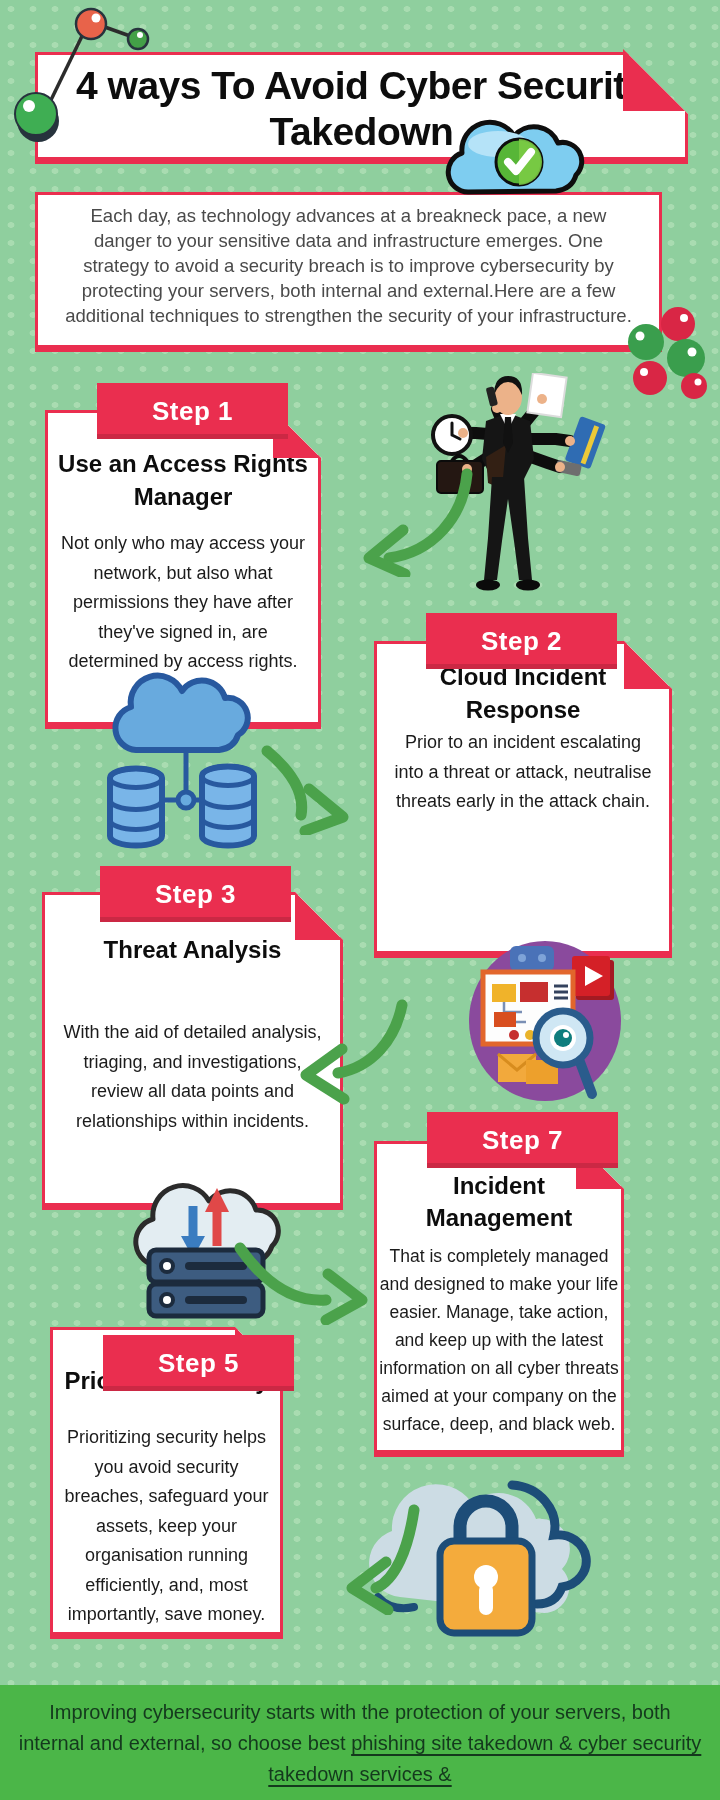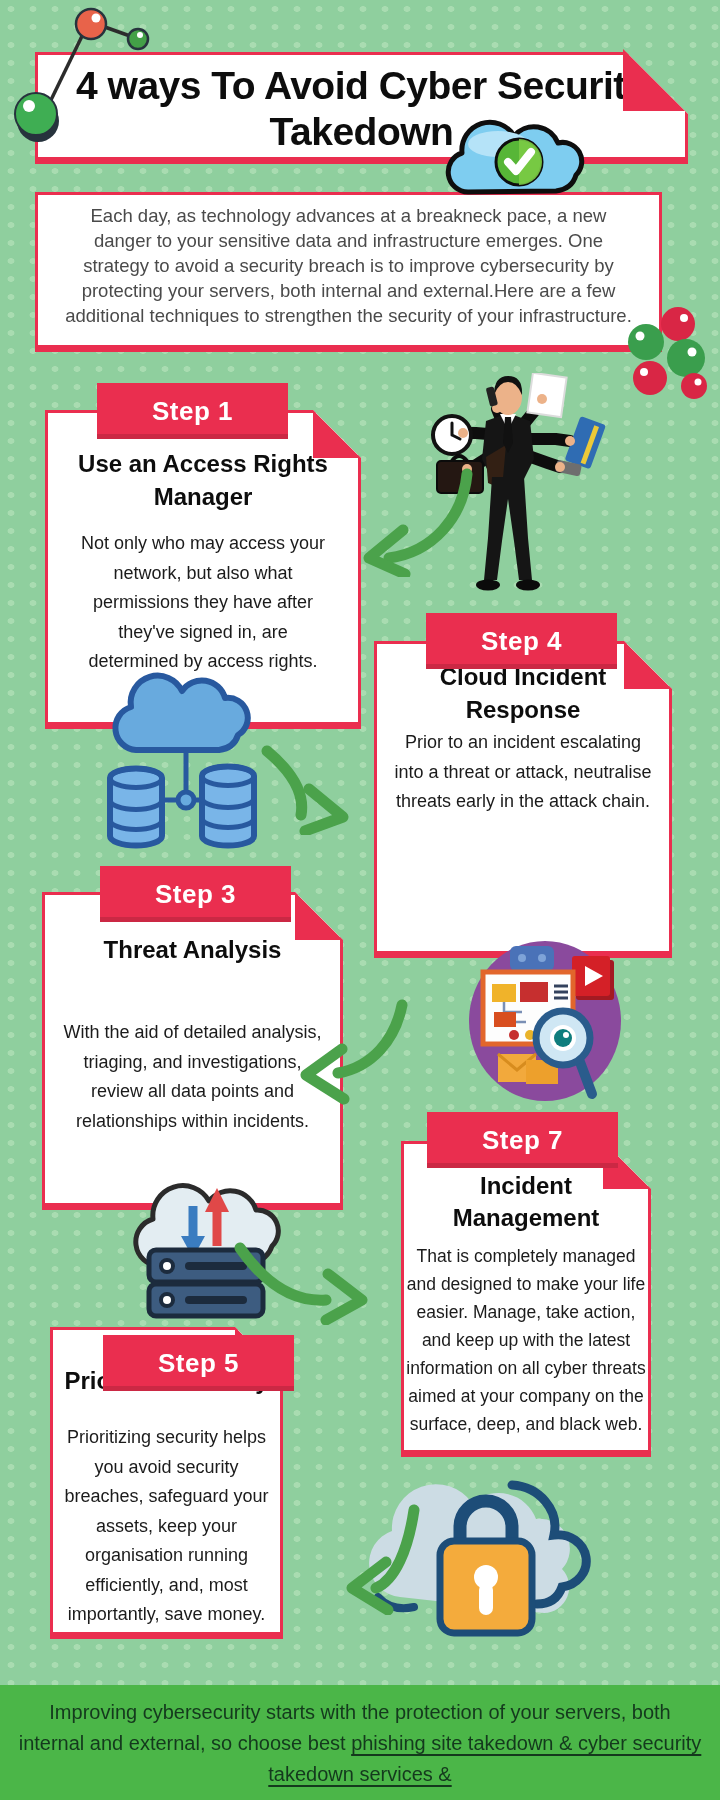--- a/index.html
+++ b/index.html
@@ -105,21 +105,21 @@
     <circle cx="30" cy="36" r="18" fill="#3a9e4d"></circle>
       <circle cx="24" cy="30" r="4.5" fill="#fff"></circle>
     <circle cx="70" cy="52" r="19" fill="#3a9e4d"></circle>
       <circle cx="76" cy="46" r="4.5" fill="#fff"></circle>
     <circle cx="34" cy="72" r="17" fill="#d92645"></circle>
       <circle cx="28" cy="66" r="4" fill="#fff"></circle>
     <circle cx="78" cy="80" r="13" fill="#d92645"></circle>
       <circle cx="82" cy="76" r="3.5" fill="#fff"></circle>
   </svg>
 
-  <section class="card cut" style="left:45px;top:410px;width:316px;height:319px;">
+  <section class="card cut" style="left:45px;top:410px;width:276px;height:319px;">
     <div class="flap"></div>
     <h2 class="step-title" style="margin-top:34px;max-width:270px;">Use an Access Rights Manager</h2>
     <p class="step-body" style="margin-top:16px;max-width:252px;">Not only who may access your network, but also what permissions they have after they've signed in, are determined by access rights.</p>
   </section>
   <div class="badge" style="left:97px;top:383px;">
     <span>Step 1</span>
   </div>
 
   <svg class="illu" style="left:430px;top:373px;width:185px;height:232px;" viewBox="0 0 185 232">
     <g stroke="#0d0d0d" stroke-width="12" stroke-linecap="round" fill="none">
@@ -160,21 +160,21 @@
     <path d="M112,12 C108,55 78,90 34,96" fill="none" stroke="#4ba24b" stroke-width="11" stroke-linecap="round"></path>
     <polyline points="48,68 14,96 50,112" fill="none" stroke="#4ba24b" stroke-width="11" stroke-linecap="round" stroke-linejoin="round"></polyline>
   </svg>
 
   <section class="card cut" style="left:374px;top:641px;width:298px;height:317px;">
     <div class="flap"></div>
     <h2 class="step-title" style="margin-top:16px;max-width:200px;">Cloud Incident Response</h2>
     <p class="step-body" style="margin-top:2px;max-width:270px;">Prior to an incident escalating into a threat or attack, neutralise threats early in the attack chain.</p>
   </section>
   <div class="badge" style="left:426px;top:613px;">
-    <span>Step 4</span>
+    <span>Step 2</span>
   </div>
 
   <svg class="illu" style="left:100px;top:670px;width:165px;height:180px;" viewBox="0 0 165 180">
     <line x1="86" y1="70" x2="86" y2="126" stroke="#28599f" stroke-width="5"></line>
     <line x1="38" y1="130" x2="134" y2="130" stroke="#28599f" stroke-width="5"></line>
     <path d="M36,80 a22,22 0 0 1 -5,-43 a27,27 0 0 1 51,-16 a24,24 0 0 1 43,7 a20,20 0 0 1 13,37 q-4,13-19,15 z" fill="#68aade" stroke="#28599f" stroke-width="6" stroke-linejoin="round"></path>
     <circle cx="86" cy="130" r="8" fill="#68aade" stroke="#28599f" stroke-width="5"></circle>
     <g fill="#79b5e8" stroke="#28599f" stroke-width="6">
       <path d="M10,108 a26,9.5 0 0 1 52,0 v58 a26,9.5 0 0 1 -52,0 z"></path>
       <path d="M102,106 a26,9.5 0 0 1 52,0 v60 a26,9.5 0 0 1 -52,0 z"></path>
@@ -232,21 +232,21 @@
     <circle cx="95" cy="102" r="13" fill="#ffffff"></circle>
     <circle cx="95" cy="102" r="9" fill="#0f7d7d"></circle>
     <circle cx="98" cy="99" r="3" fill="#ffffff"></circle>
   </svg>
 
   <svg class="arrow" style="left:290px;top:995px;width:130px;height:110px;" viewBox="0 0 130 110">
     <path d="M112,10 C105,45 82,72 48,78" fill="none" stroke="#4ba24b" stroke-width="11" stroke-linecap="round"></path>
     <polyline points="52,54 16,80 54,104" fill="none" stroke="#4ba24b" stroke-width="11" stroke-linecap="round" stroke-linejoin="round"></polyline>
   </svg>
 
-  <section class="card cut" style="left:374px;top:1141px;width:250px;height:316px;margin-left:27px;">
+  <section class="card cut" style="left:374px;top:1141px;width:250px;height:316px;">
     <div class="flap"></div>
     <h2 class="step-title" style="margin-top:26px;max-width:170px;line-height:32px;">Incident Management</h2>
     <p class="step-body" style="margin-top:8px;max-width:272px;font-size:17.5px;line-height:28px;">That is completely managed and designed to make your life easier. Manage, take action, and keep up with the latest information on all cyber threats aimed at your company on the surface, deep, and black web.</p>
   </section>
   <div class="badge" style="left:427px;top:1112px;">
     <span>Step 7</span>
   </div>
 
   <svg class="illu" style="left:125px;top:1162px;width:165px;height:158px;" viewBox="0 0 165 158">
     <path d="M34,104 a24,24 0 0 1 -6,-47 a30,30 0 0 1 56,-18 a27,27 0 0 1 47,9 a21,21 0 0 1 16,36 q-5,15-22,17 z" fill="#e3edf2" stroke="#2b2b2b" stroke-width="5" stroke-linejoin="round"></path>

